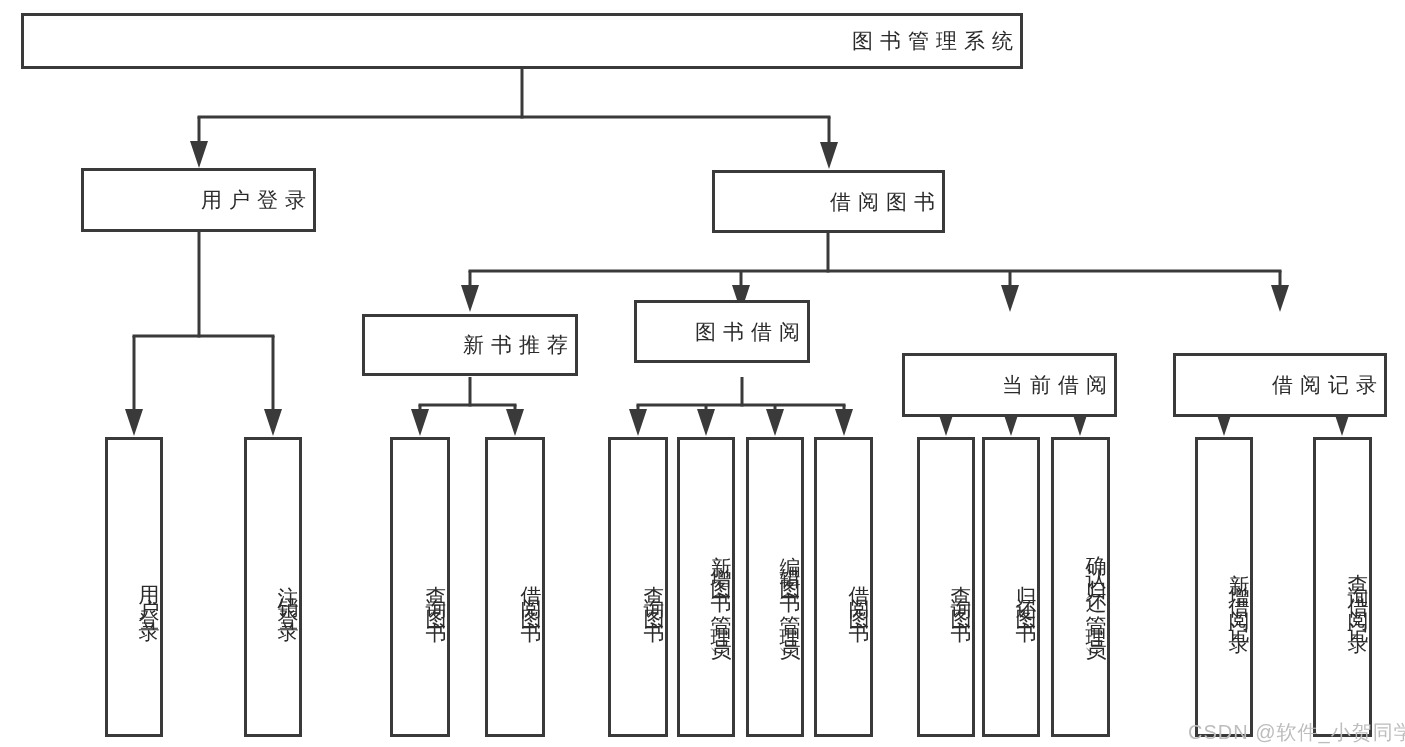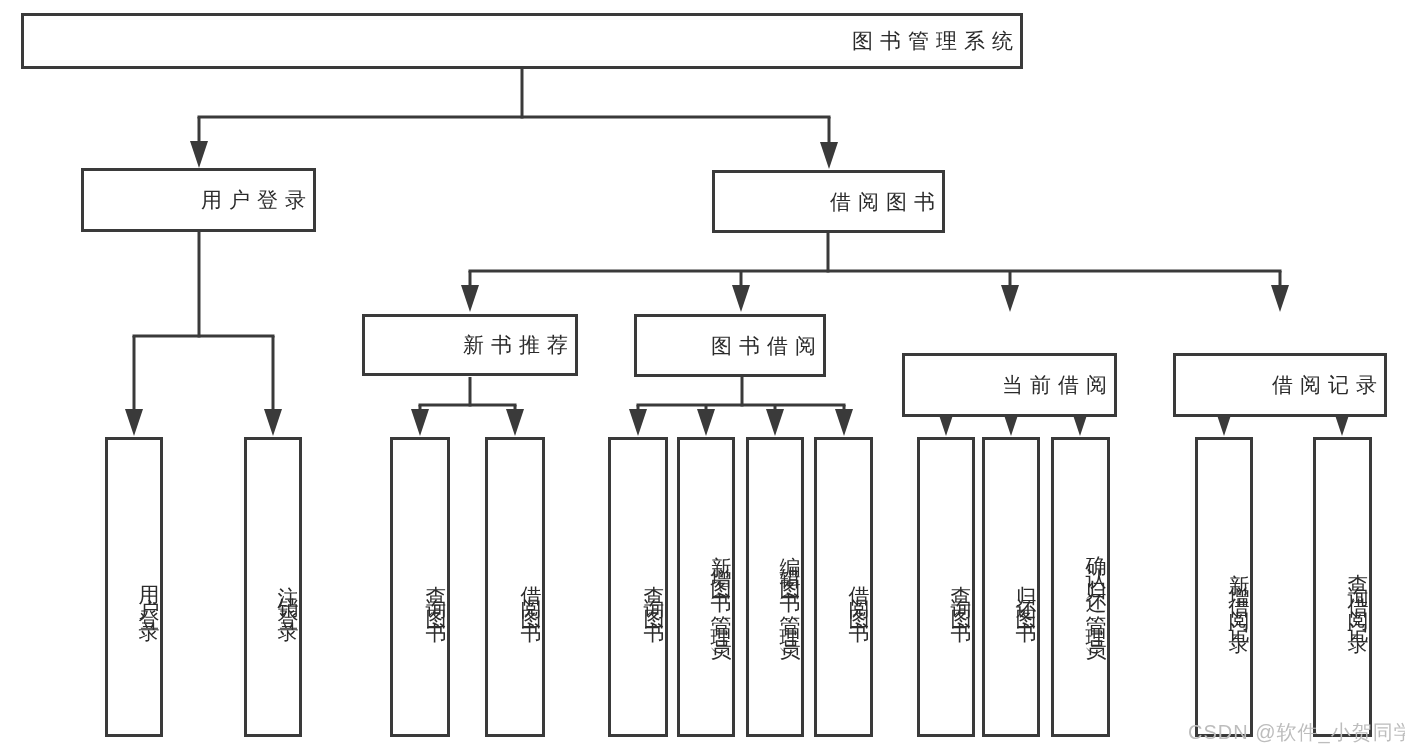--- a/index.html
+++ b/index.html
@@ -135,21 +135,21 @@
   <div class="box" style="left:81px; top:168px; width:235px; height:64px;">
     <span class="hlabel">用户登录</span>
   </div>
   <div class="box" style="left:712px; top:170px; width:233px; height:63px;">
     <span class="hlabel">借阅图书</span>
   </div>
 
   <div class="box" style="left:362px; top:314px; width:216px; height:62px;">
     <span class="hlabel">新书推荐</span>
   </div>
-  <div class="box" style="left:634px; top:314px; width:192px; height:63px;">
+  <div class="box" style="left:634px; top:300px; width:176px; height:63px;">
     <span class="hlabel">图书借阅</span>
   </div>
   <div class="box" style="left:902px; top:313px; width:215px; height:64px;margin-top:40px;">
     <span class="hlabel">当前借阅</span>
   </div>
   <div class="box" style="left:1173px; top:313px; width:214px; height:64px;margin-top:40px;">
     <span class="hlabel">借阅记录</span>
   </div>
 
   <div class="box leaf" style="left:105px; top:437px; width:58px; height:300px;">

